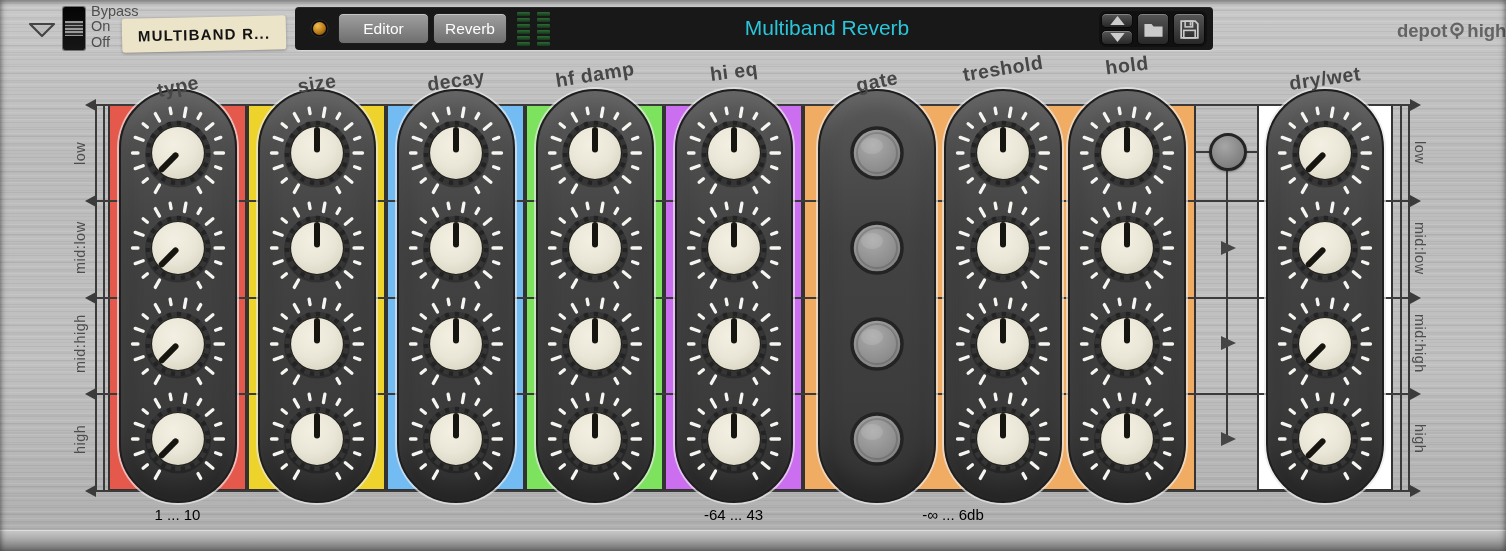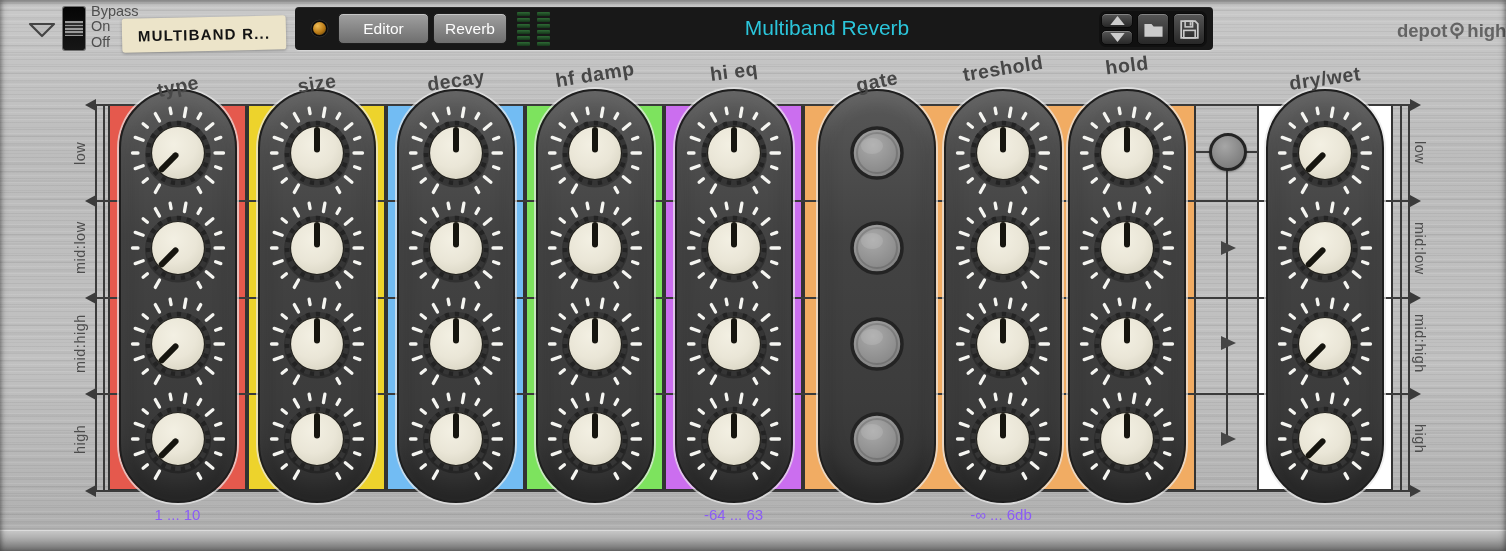--- a/index.html
+++ b/index.html
@@ -68,21 +68,21 @@
   .bandlab{ position:absolute; height:90px; width:24px; display:flex; align-items:center; justify-content:center;
     font-size:14.5px; color:#4d4d4d; letter-spacing:.5px; }
   .bl-left{ left:68px; writing-mode:vertical-rl; transform:rotate(180deg); }
   .bl-right{ left:1408px; writing-mode:vertical-rl; }
   .pill{ position:absolute; top:89px; width:118px; height:414px; border-radius:59px;
     background:linear-gradient(180deg,#585858,#434343 35%,#3c3c3c 75%,#333333);
     border:2px solid #1e1e1e;
     box-shadow:0 0 0 2px rgba(232,232,232,.7), inset 0 10px 16px rgba(255,255,255,.10), inset 0 -16px 22px rgba(0,0,0,.30); }
   .chead{ position:absolute; width:160px; text-align:center; font-weight:bold; font-size:19.5px;
     color:#474747; letter-spacing:.5px; }
-  .range{ position:absolute; top:506px; width:160px; text-align:center; font-size:15px; color:#8b5cf6; }
+  .range{ position:absolute; top:506px; width:160px; text-align:center; font-size:15px; color:#000000; }
   .ctrl{ position:absolute; width:96px; height:96px; }
 
   
   .r-hline{ position:absolute; left:1196px; top:151px; width:62px; height:2px; background:#3b3b3b; }
   .r-vline{ position:absolute; left:1226px; top:152px; width:2px; height:287px; background:#3b3b3b; }
   .r-knob{ position:absolute; left:1209px; top:133px; width:38px; height:38px; border-radius:50%;
     background:radial-gradient(circle at 40% 32%,#a6a6a6,#858585 60%,#727272); border:3px solid #242424;
     box-shadow:0 1px 2px rgba(0,0,0,.35); }
   .r-tri{ position:absolute; left:1221px; width:0; height:0;
     border-top:7px solid transparent; border-bottom:7px solid transparent; border-left:15px solid #454545; }
@@ -624,21 +624,21 @@
           <circle cx="0" cy="1.5" r="33" fill="rgba(0,0,0,0.26)"></circle>
           <circle r="32" fill="#353535"></circle>
           <circle r="30" fill="none" stroke="#232323" stroke-width="4.5" stroke-dasharray="4.2 5.8"></circle>
           <circle r="26.5" fill="url(#knobface)" stroke="#23221e" stroke-width="1.2"></circle>
           <g transform="rotate(0)">
             <line x1="0" y1="-3.5" x2="0" y2="-23" stroke="#16150f" stroke-width="6" stroke-linecap="round"></line>
           </g>
         </svg></div>
       <div class="pill" style="left: 674.5px;"></div>
       <div class="chead" style="left: 653.5px; top: 60px; transform: rotate(-7deg);">hi eq</div>
-      <div class="range" style="left: 653.5px;">-64 ... 63</div>
+      <div class="range" style="left: 653.5px;">-64 ... 43</div>
       <div class="ctrl" style="left: 685.5px; top: 104.5px;"><svg viewBox="-48 -48 96 96" width="96" height="96">
           <line x1="-18.5" y1="32.0" x2="-22.7" y2="39.4" stroke="#f5f5f1" stroke-width="3.3" stroke-linecap="round"></line>
           <line x1="-30.6" y1="25.7" x2="-34.9" y2="29.2" stroke="#f5f5f1" stroke-width="3.3" stroke-linecap="round"></line>
           <line x1="-34.8" y1="12.7" x2="-42.8" y2="15.6" stroke="#f5f5f1" stroke-width="3.3" stroke-linecap="round"></line>
           <line x1="-40.0" y1="-0.0" x2="-45.5" y2="-0.0" stroke="#f5f5f1" stroke-width="3.3" stroke-linecap="round"></line>
           <line x1="-34.8" y1="-12.7" x2="-42.8" y2="-15.6" stroke="#f5f5f1" stroke-width="3.3" stroke-linecap="round"></line>
           <line x1="-30.6" y1="-25.7" x2="-34.9" y2="-29.2" stroke="#f5f5f1" stroke-width="3.3" stroke-linecap="round"></line>
           <line x1="-18.5" y1="-32.0" x2="-22.7" y2="-39.4" stroke="#f5f5f1" stroke-width="3.3" stroke-linecap="round"></line>
           <line x1="-6.9" y1="-39.4" x2="-7.9" y2="-44.8" stroke="#f5f5f1" stroke-width="3.3" stroke-linecap="round"></line>
           <line x1="6.4" y1="-36.4" x2="7.9" y2="-44.8" stroke="#f5f5f1" stroke-width="3.3" stroke-linecap="round"></line>
@@ -749,21 +749,21 @@
           <circle r="20" fill="none" stroke="rgba(0,0,0,0.15)" stroke-width="2"></circle>
           <ellipse cx="-5" cy="-7" rx="11" ry="8" fill="rgba(255,255,255,0.12)"></ellipse>
         </svg></div>
       <div class="ctrl" style="left: 829px; top: 391px;"><svg viewBox="-48 -48 96 96" width="96" height="96">
           <circle r="25" fill="url(#btnface)" stroke="#232323" stroke-width="3.5"></circle>
           <circle r="20" fill="none" stroke="rgba(0,0,0,0.15)" stroke-width="2"></circle>
           <ellipse cx="-5" cy="-7" rx="11" ry="8" fill="rgba(255,255,255,0.12)"></ellipse>
         </svg></div>
       <div class="pill" style="left: 944px;"></div>
       <div class="chead" style="left: 923px; top: 57px; transform: rotate(-9deg);">treshold</div>
-      <div class="range" style="left: 921px;">-∞ ... 6db</div>
+      <div class="range" style="left: 873px;">-∞ ... 6db</div>
       <div class="ctrl" style="left: 955px; top: 104.5px;"><svg viewBox="-48 -48 96 96" width="96" height="96">
           <line x1="-18.5" y1="32.0" x2="-22.7" y2="39.4" stroke="#f5f5f1" stroke-width="3.3" stroke-linecap="round"></line>
           <line x1="-30.6" y1="25.7" x2="-34.9" y2="29.2" stroke="#f5f5f1" stroke-width="3.3" stroke-linecap="round"></line>
           <line x1="-34.8" y1="12.7" x2="-42.8" y2="15.6" stroke="#f5f5f1" stroke-width="3.3" stroke-linecap="round"></line>
           <line x1="-40.0" y1="-0.0" x2="-45.5" y2="-0.0" stroke="#f5f5f1" stroke-width="3.3" stroke-linecap="round"></line>
           <line x1="-34.8" y1="-12.7" x2="-42.8" y2="-15.6" stroke="#f5f5f1" stroke-width="3.3" stroke-linecap="round"></line>
           <line x1="-30.6" y1="-25.7" x2="-34.9" y2="-29.2" stroke="#f5f5f1" stroke-width="3.3" stroke-linecap="round"></line>
           <line x1="-18.5" y1="-32.0" x2="-22.7" y2="-39.4" stroke="#f5f5f1" stroke-width="3.3" stroke-linecap="round"></line>
           <line x1="-6.9" y1="-39.4" x2="-7.9" y2="-44.8" stroke="#f5f5f1" stroke-width="3.3" stroke-linecap="round"></line>
           <line x1="6.4" y1="-36.4" x2="7.9" y2="-44.8" stroke="#f5f5f1" stroke-width="3.3" stroke-linecap="round"></line>

